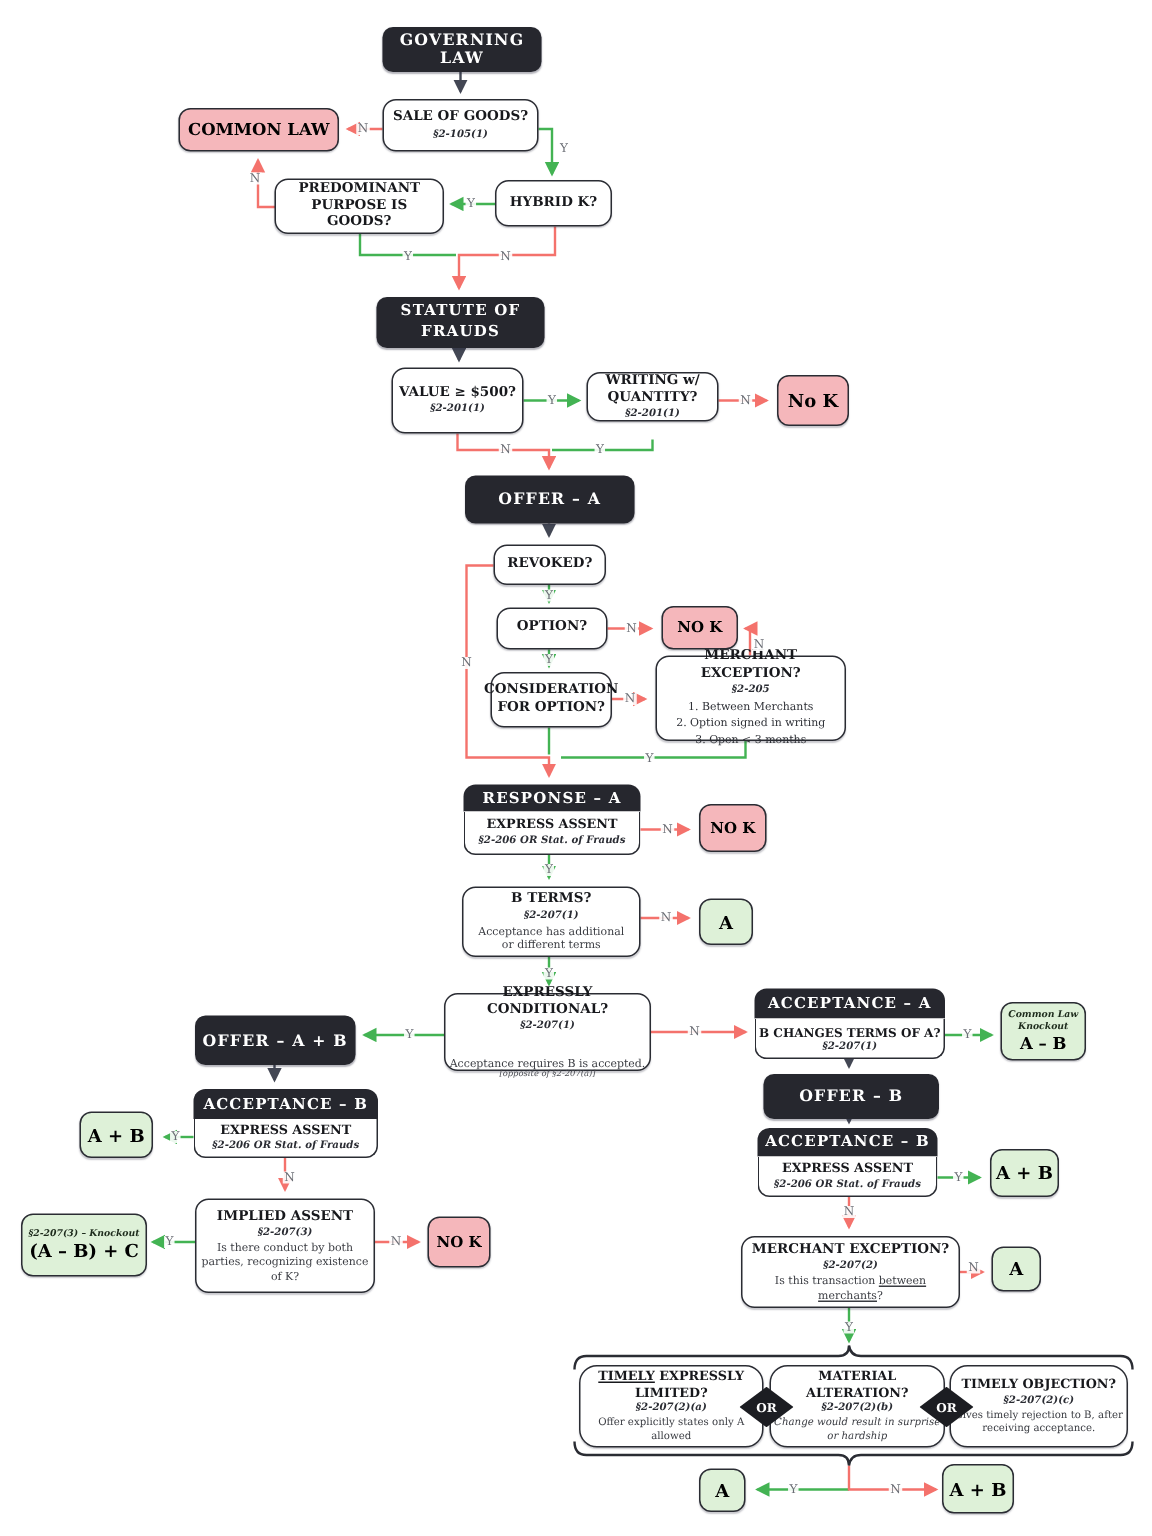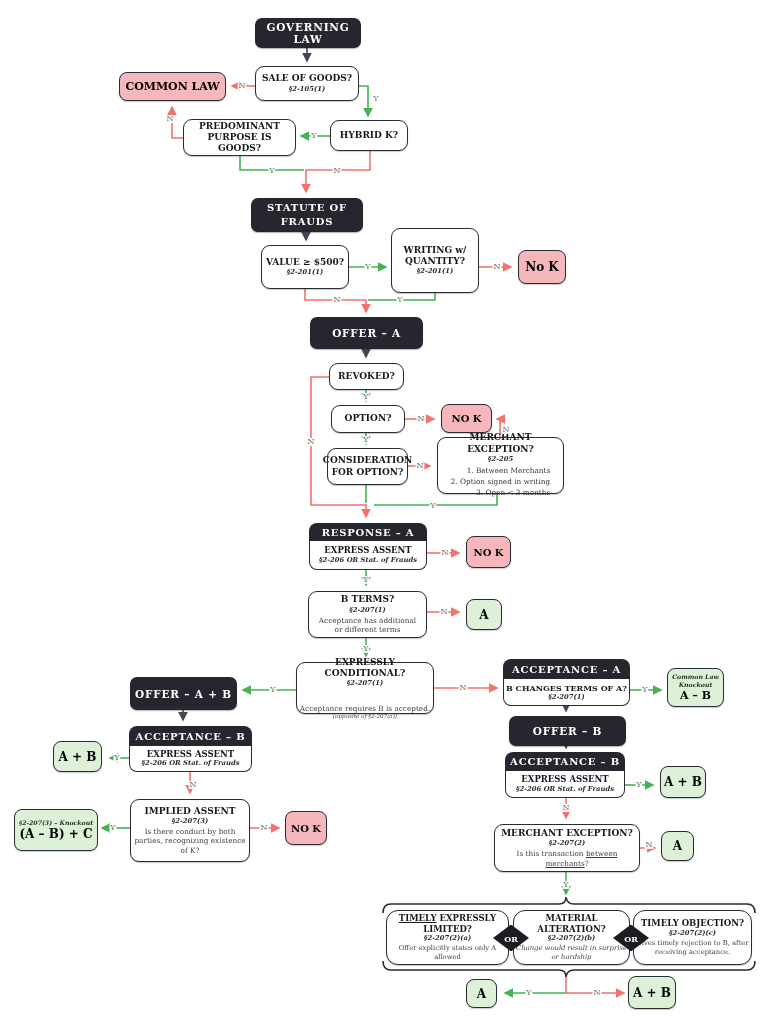--- a/index.html
+++ b/index.html
@@ -16,21 +16,21 @@
   .combo{padding:0;}
   .combo .hdr{width:100%;background:#26272e;color:#fff;font-weight:700;letter-spacing:.8px;
         border-radius:8px 8px 0 0;display:flex;align-items:center;justify-content:center;}
   .combo .bdy{width:100%;flex:1;background:#fff;border:1.6px solid #2a2c33;border-top:none;
         border-radius:0 0 8px 8px;display:flex;flex-direction:column;align-items:center;justify-content:center;box-sizing:border-box;}
   .title{font-size:9px;font-weight:700;color:#17181c;line-height:1.25;}
   .cite{font-size:6.8px;font-weight:700;font-style:italic;color:#2a2c33;line-height:1.3;}
   .desc{font-size:7.3px;color:#3a3c42;line-height:1.3;margin-top:1px;}
   .note{font-size:5.6px;font-style:italic;color:#4a4c52;}
   .dk-l{font-size:10.5px;}
-  .list{font-size:7.3px;color:#2e3036;text-align:right;line-height:1.55;margin-top:1px;}
+  .list{font-size:7.3px;color:#2e3036;text-align:center;line-height:1.55;margin-top:1px;}
   .lbl{position:absolute;z-index:3;font-size:8px;color:#6b6e75;background:rgba(255,255,255,.9);
        padding:0 1px;transform:translate(-50%,-50%);line-height:1;}
   .ordiamond{position:absolute;z-index:3;width:36px;height:27px;background:#1c1d22;color:#fff;
        clip-path:polygon(50% 0,100% 50%,50% 100%,0 50%);display:flex;align-items:center;justify-content:center;
        font-size:8px;font-weight:700;transform:translate(-50%,-50%);}
   .u{text-decoration:underline;}
   .resA{font-size:12px;}
   .tinyit{font-size:6.2px;font-style:italic;font-weight:700;line-height:1.25;color:#1d2b1c;}
   .resMid{font-size:11px;margin-top:1px;}
 </style>
@@ -125,21 +125,21 @@
 
   <div class="node white" style="left:183px;top:119px;width:113px;height:37px;padding:2px">
     <div class="title">PREDOMINANT PURPOSE IS GOODS?</div>
   </div>
 
   <div class="node white" style="left:261px;top:245px;width:88px;height:44px">
     <div class="title">VALUE ≥ $500?</div>
     <div class="cite">§2-201(1)</div>
   </div>
 
-  <div class="node white" style="left:391px;top:228px;width:88px;height:65px;padding:2px">
+  <div class="node white" style="left:391px;top:248px;width:88px;height:33px;padding:2px">
     <div class="title">WRITING w/ QUANTITY?</div>
     <div class="cite">§2-201(1)</div>
   </div>
 
   <div class="node pink resA" style="left:518px;top:250px;width:48px;height:34px">
     <span>No K</span>
   </div>
 
   <div class="node dark dk-l" style="left:310px;top:317px;width:113px;height:32px">
     <span>OFFER – A</span>

